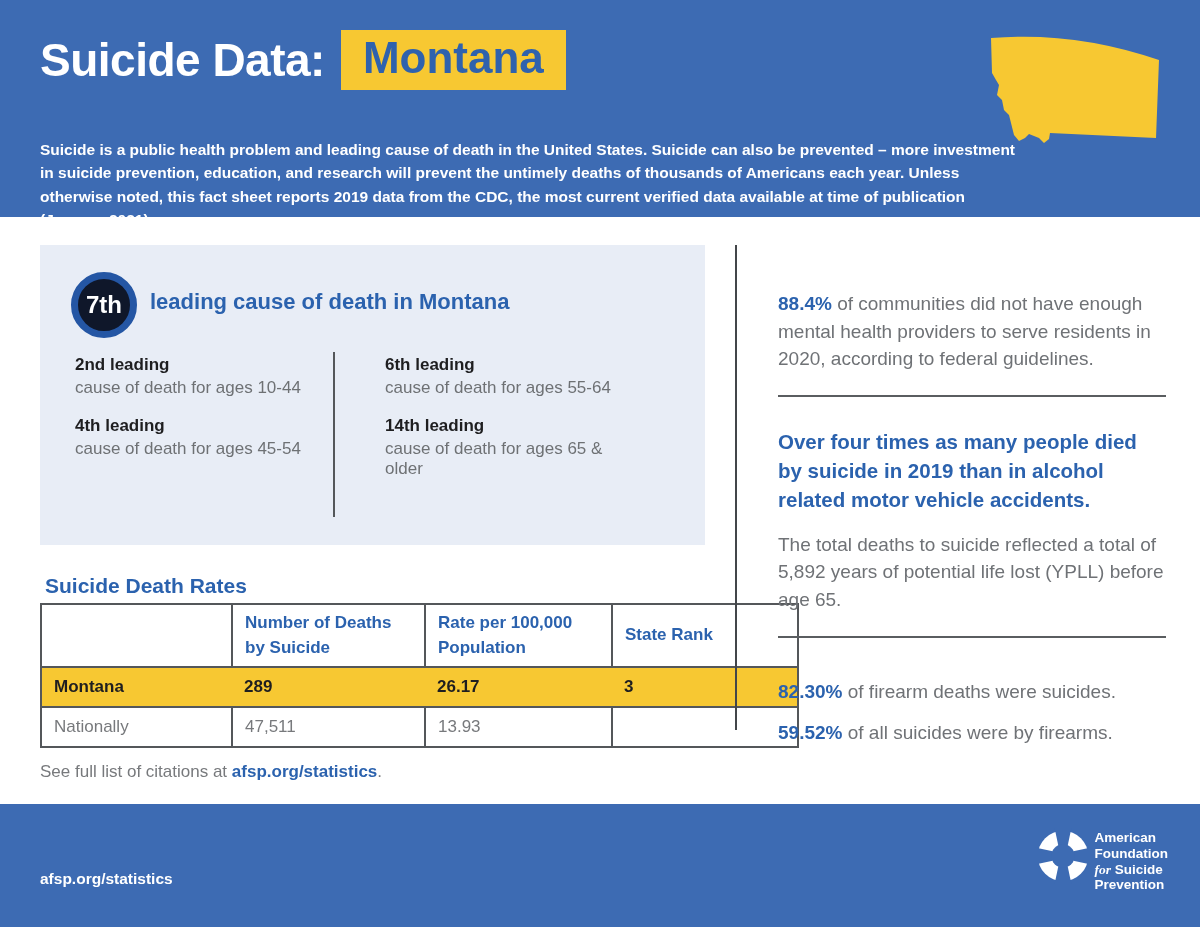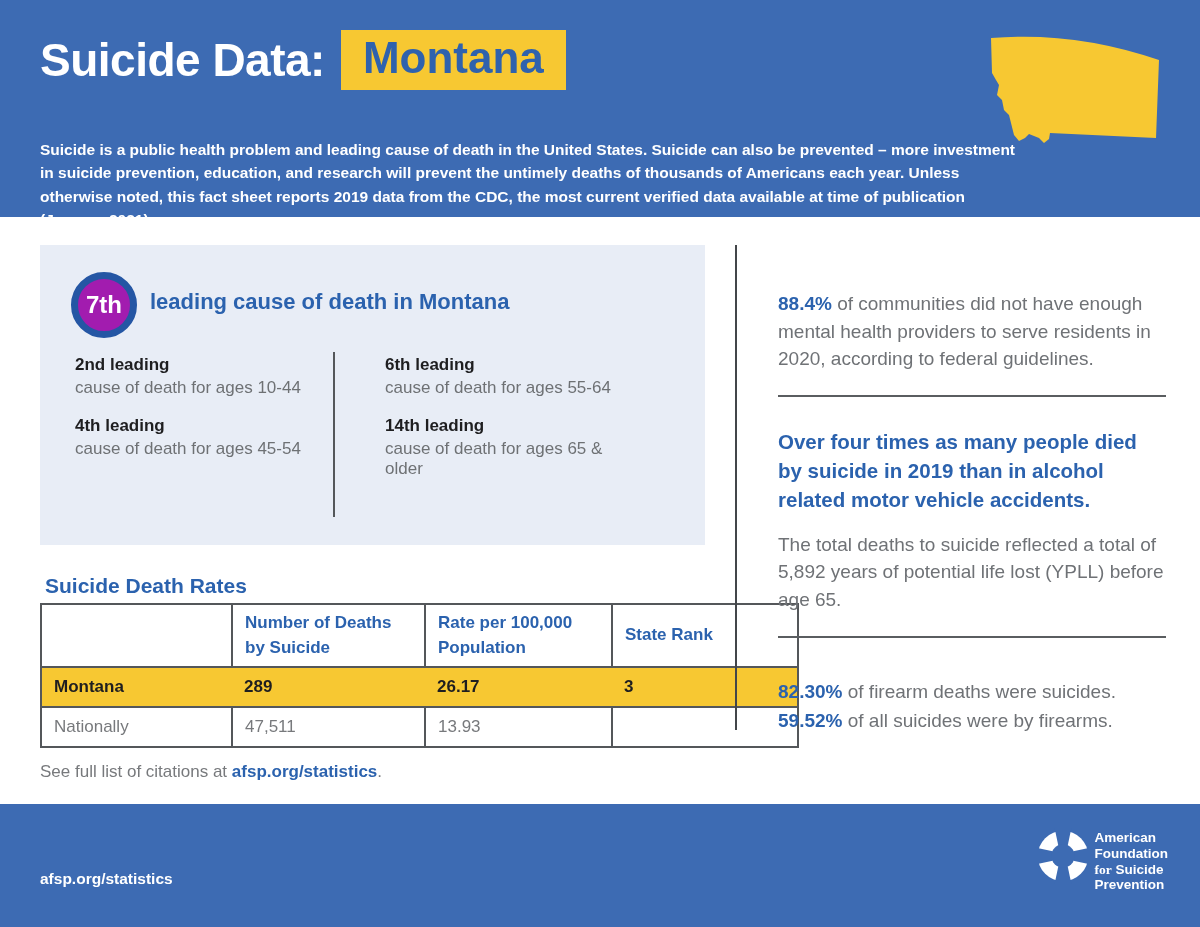--- a/index.html
+++ b/index.html
@@ -13,21 +13,21 @@
   .title-row{position:absolute;left:40px;top:30px;display:flex;align-items:center;gap:16px;text-align:right;}
   .title-main{color:#ffffff;font-size:46px;font-weight:bold;letter-spacing:-0.5px;}
   .title-state{background:#f7c832;color:#2f62ad;font-size:44px;font-weight:bold;
     padding:4px 22px 8px 22px;line-height:1.08;}
   .intro{position:absolute;left:40px;top:122px;width:985px;color:#ffffff;
     font-size:15.5px;font-weight:bold;line-height:1.52;}
   .state-shape{position:absolute;left:986px;top:34px;}
   
   .rank-panel{position:absolute;left:40px;top:245px;width:665px;height:300px;background:#e8edf6;}
   .badge{position:absolute;left:31px;top:27px;width:52px;height:52px;border-radius:50%;
-    background:#a21caf;border:7px solid#2456a4;display:flex;align-items:center;justify-content:center;
+    background:#0f172a;border:7px solid#2456a4;display:flex;align-items:center;justify-content:center;
     color:#ffffff;font-size:24px;font-weight:bold;}
   .rank-heading{position:absolute;left:110px;top:44px;color:#2b62ae;font-size:22px;font-weight:bold;}
   .rank-col{position:absolute;top:110px;width:250px;}
   .rank-col.c1{left:35px;}
   .rank-col.c2{left:345px;}
   .rank-item{margin-bottom:18px;}
   .rank-item .rk{color:#1e1e20;font-size:17px;font-weight:bold;margin-bottom:3px;}
   .rank-item .ds{color:#6e7174;font-size:17px;}
   .rank-divider{position:absolute;left:293px;top:107px;width:2px;height:165px;background:#54575a;}
   
@@ -46,28 +46,28 @@
   .citation .cite-link{color:#2b62ae;font-weight:bold;cursor:pointer;}
   
   .v-divider{position:absolute;left:735px;top:245px;width:2px;height:485px;background:#43464a;}
   .sidebar{position:absolute;left:778px;top:290px;width:388px;}
   .sb-text{font-size:19px;line-height:1.46;color:#6f7276;margin:0;}
   .sb-stat{color:#2b62ae;font-weight:bold;}
   .sb-hr{border:none;border-top:2px solid #5a5d60;margin:22px 0 0 0;width:100%;}
   .sb-heading{color:#2b62ae;font-size:20.5px;font-weight:bold;line-height:1.42;margin:30px 0 0 0;}
   .sb-body{margin-top:16px;}
   .sb-line{margin-top:40px;}
-  .sb-line2{margin-top:2px;}
+  .sb-line2{margin-top:14px;}
   .sb-gap-top{margin-top:0;}
   
   .footer{position:absolute;left:0;top:804px;width:1200px;height:123px;background:#3d6bb3;}
   .footer-url{position:absolute;left:40px;top:66px;color:#ffffff;font-size:15.5px;font-weight:bold;}
   .footer-logo{position:absolute;right:32px;top:24px;display:flex;align-items:flex-start;gap:4px;}
   .logo-text{color:#ffffff;font-size:13.5px;font-weight:bold;line-height:1.17;padding-top:2px;}
-  .logo-text .for{font-family:"Liberation Serif","DejaVu Serif",serif;font-weight:bold;}
+  .logo-text .for{font-family:"Liberation Serif","DejaVu Serif",serif;font-style:italic;font-weight:bold;}
 </style>
 </head>
 <body>
 
 <div class="header">
   <div class="title-row">
     <span class="title-main">Suicide Data:</span>
     <span class="title-state">Montana</span>
   </div>
   <p class="intro">Suicide is a public health problem and leading cause of death in the United States. Suicide can also be prevented – more investment in suicide prevention, education, and research will prevent the untimely deaths of thousands of Americans each year. Unless otherwise noted, this fact sheet reports 2019 data from the CDC, the most current verified data available at time of publication (January 2021).</p>

